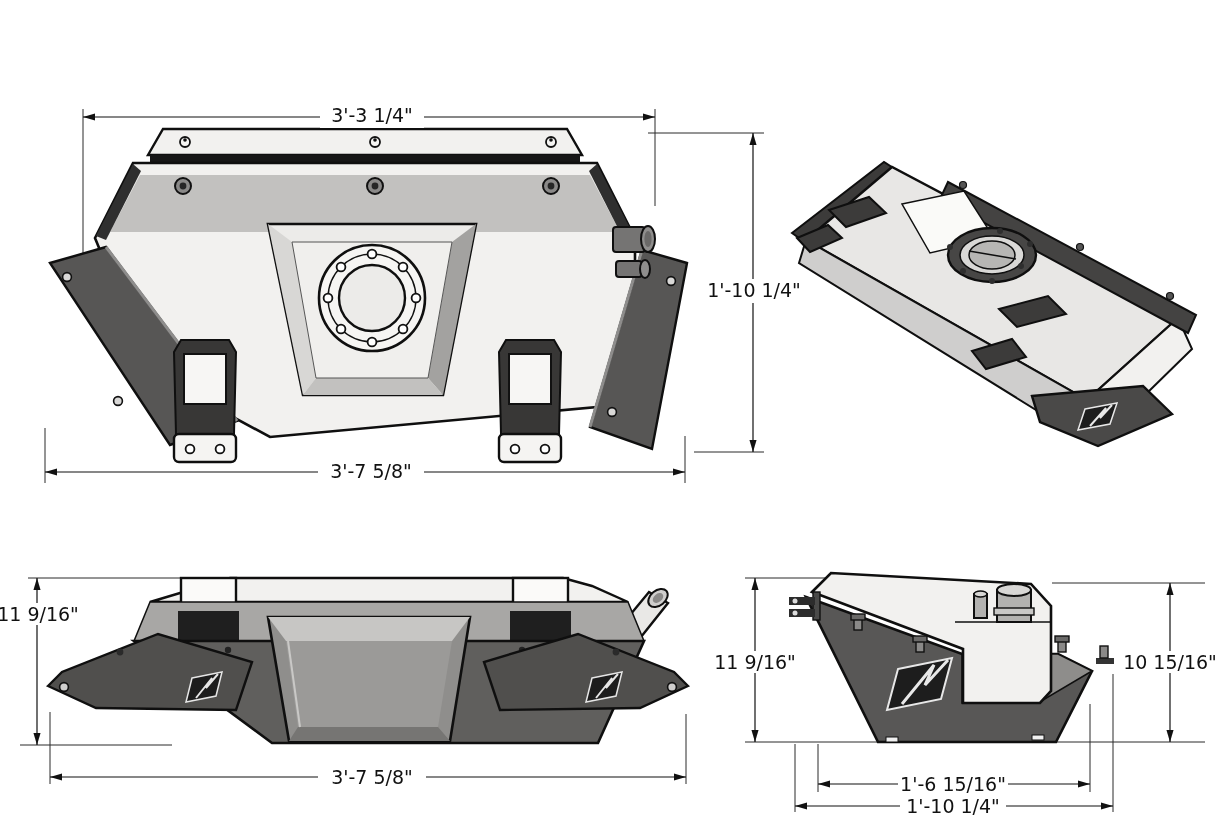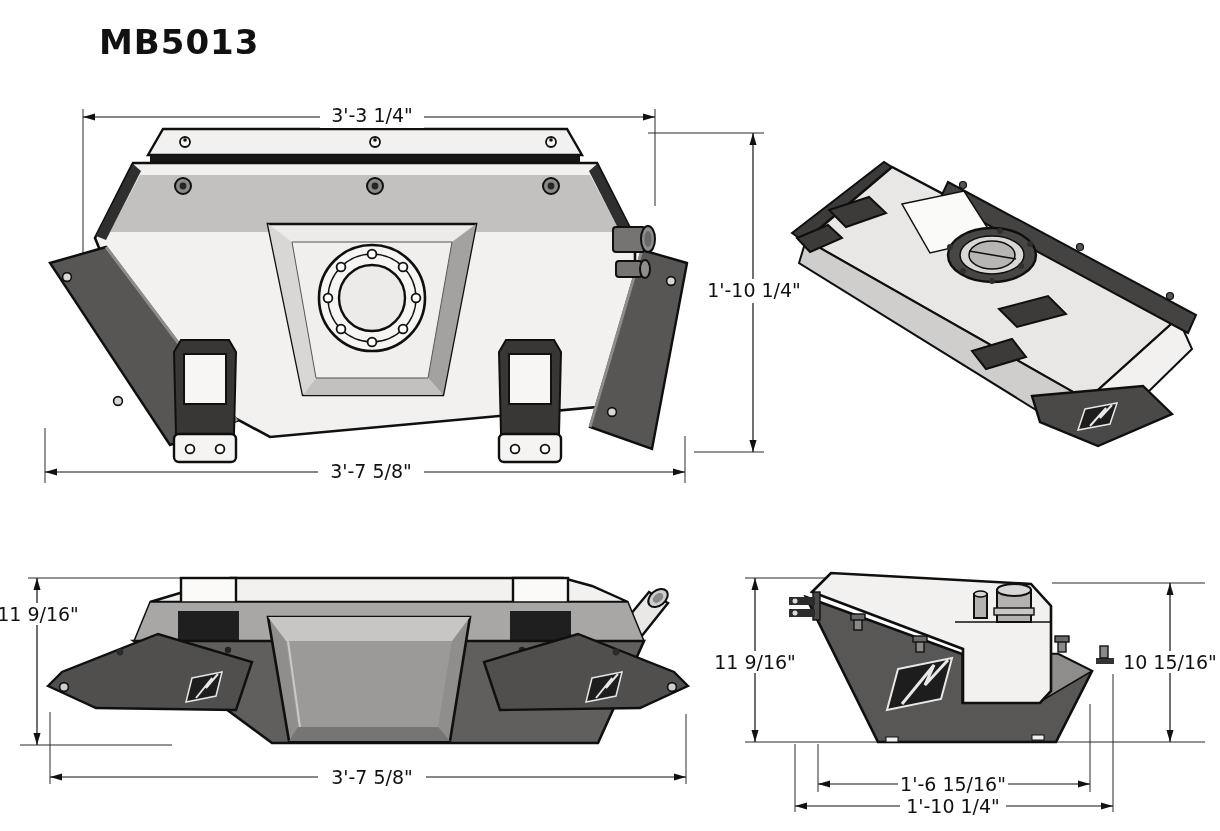--- a/index.html
+++ b/index.html
@@ -10,21 +10,20 @@
   svg text.dim{font-family:"DejaVu Sans","Liberation Sans",sans-serif;font-size:19px;fill:#111;
                text-anchor:middle;}
   .ext{stroke:#2a2a2a;stroke-width:1;fill:none;}
   .dimline{stroke:#111;stroke-width:1.2;fill:none;}
   .lblbg{fill:#ffffff;}
 </style>
 </head>
 <body>
 
 <div class="canvas">
-  <div class="title">MB5013</div>
 
   <svg width="1220" height="831" viewBox="0 0 1220 831">
     <defs>
       <marker id="arr" viewBox="0 0 12 8" refX="11.5" refY="4" markerWidth="13" markerHeight="9" orient="auto-start-reverse" markerUnits="userSpaceOnUse">
         <path d="M0,0.6 L11.5,4 L0,7.4 Z" fill="#111"></path>
       </marker>
     </defs>
 
     <g>
 

